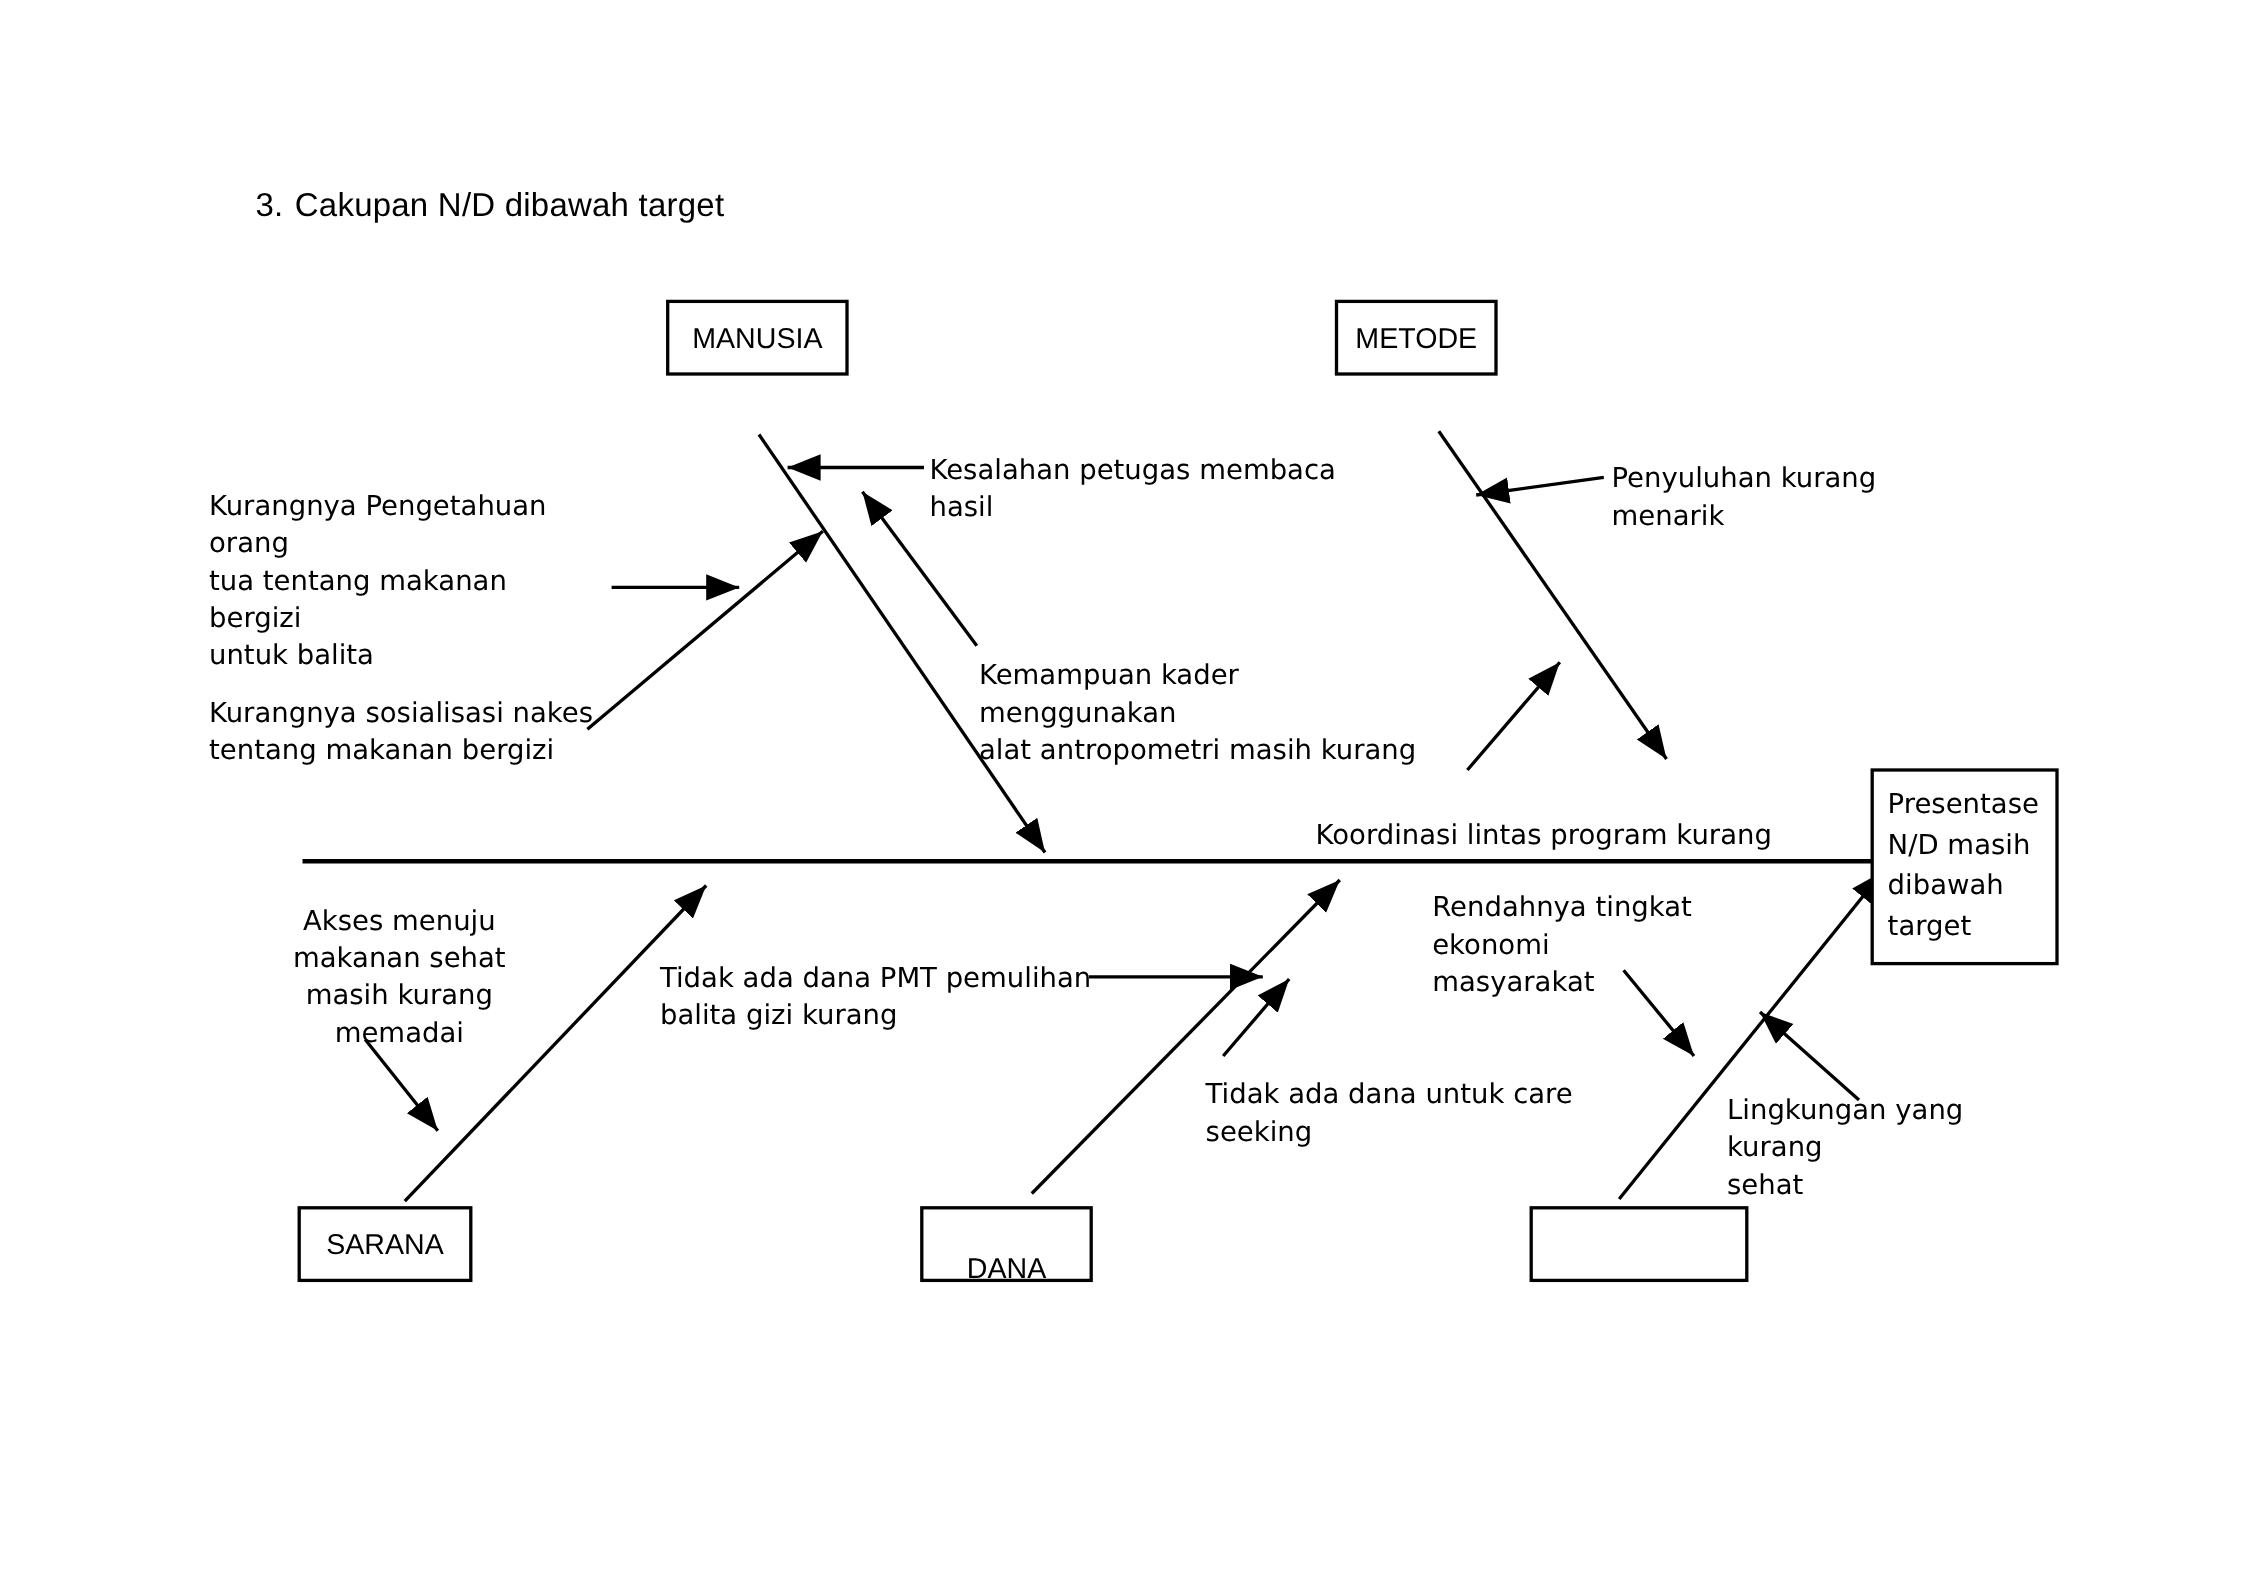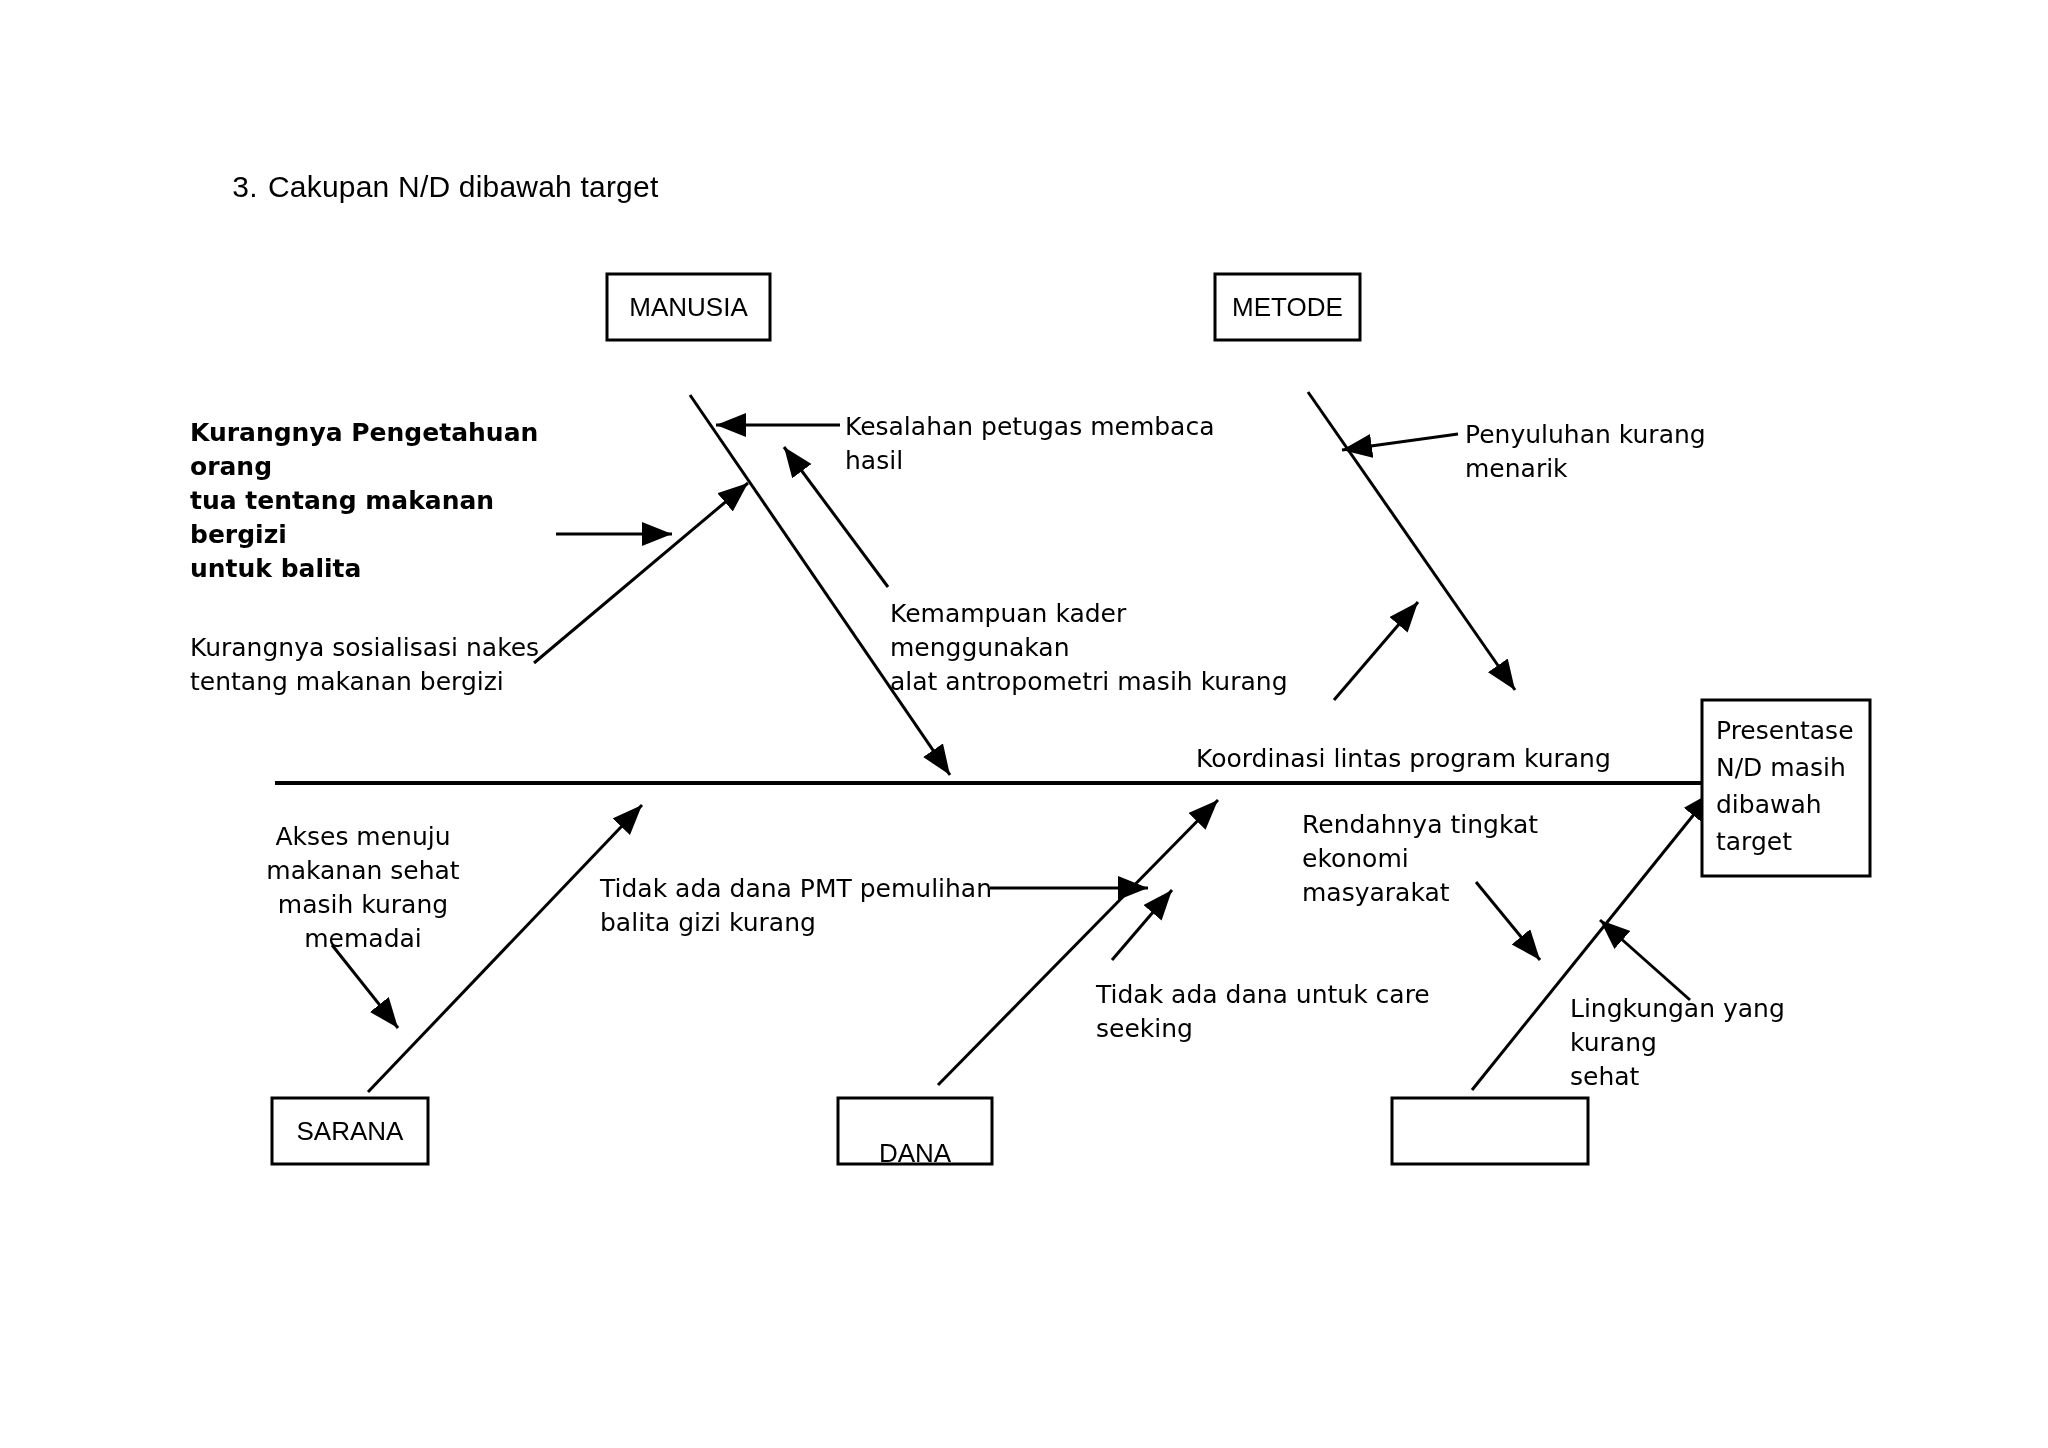--- a/index.html
+++ b/index.html
@@ -129,21 +129,21 @@
   <div class="boxlbl" style="left:607px; top:274px; width:163px; height:66px;">MANUSIA</div>
   <div class="boxlbl" style="left:1215px; top:274px; width:145px; height:66px;">METODE</div>
   <div class="boxlbl" style="left:272px; top:1098px; width:156px; height:66px;">SARANA</div>
   <div class="boxlbl" style="left:838px; top:1098px; width:154px; height:66px;margin-top:22px;">DANA</div>
 
   <div class="headbox" style="left:1702px; top:700px; width:168px; height:176px;">Presentase
 N/D masih
 dibawah
 target</div>
 
-  <div class="lbl" style="left:190px; top:416px; width:360px;font-weight:bold;">Kurangnya Pengetahuan orang
+  <div class="lbl" style="left:190px; top:443px; width:360px;">Kurangnya Pengetahuan orang
 tua tentang makanan bergizi
 untuk balita</div>
   <div class="lbl" style="left:190px; top:631px; width:360px;">Kurangnya sosialisasi  nakes
 tentang makanan bergizi</div>
   <div class="lbl" style="left:845px; top:410px; width:420px;">Kesalahan petugas membaca hasil</div>
   <div class="lbl" style="left:1465px; top:418px; width:330px;">Penyuluhan kurang menarik</div>
 
   <div class="lbl" style="left:890px; top:597px; width:400px;">Kemampuan kader menggunakan
 alat antropometri masih kurang</div>
   <div class="lbl" style="left:1196px; top:714px; width:420px;margin-top:28px;">Koordinasi lintas program kurang</div>

